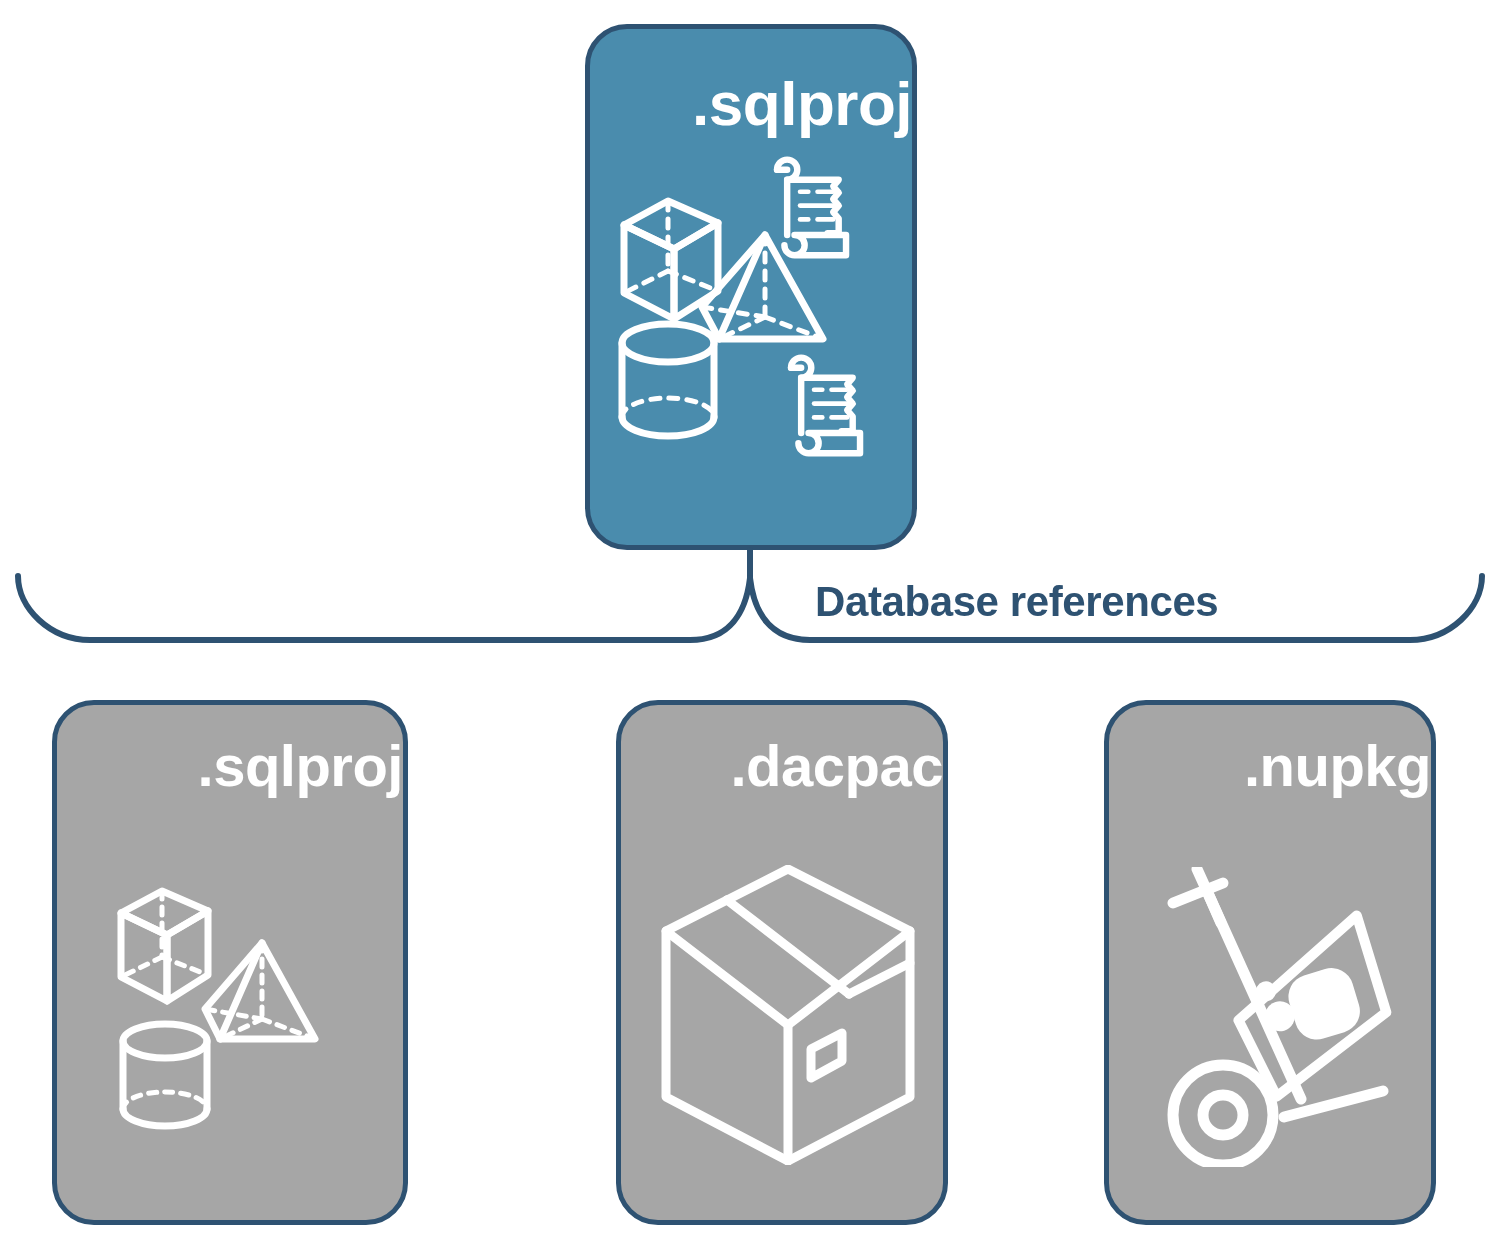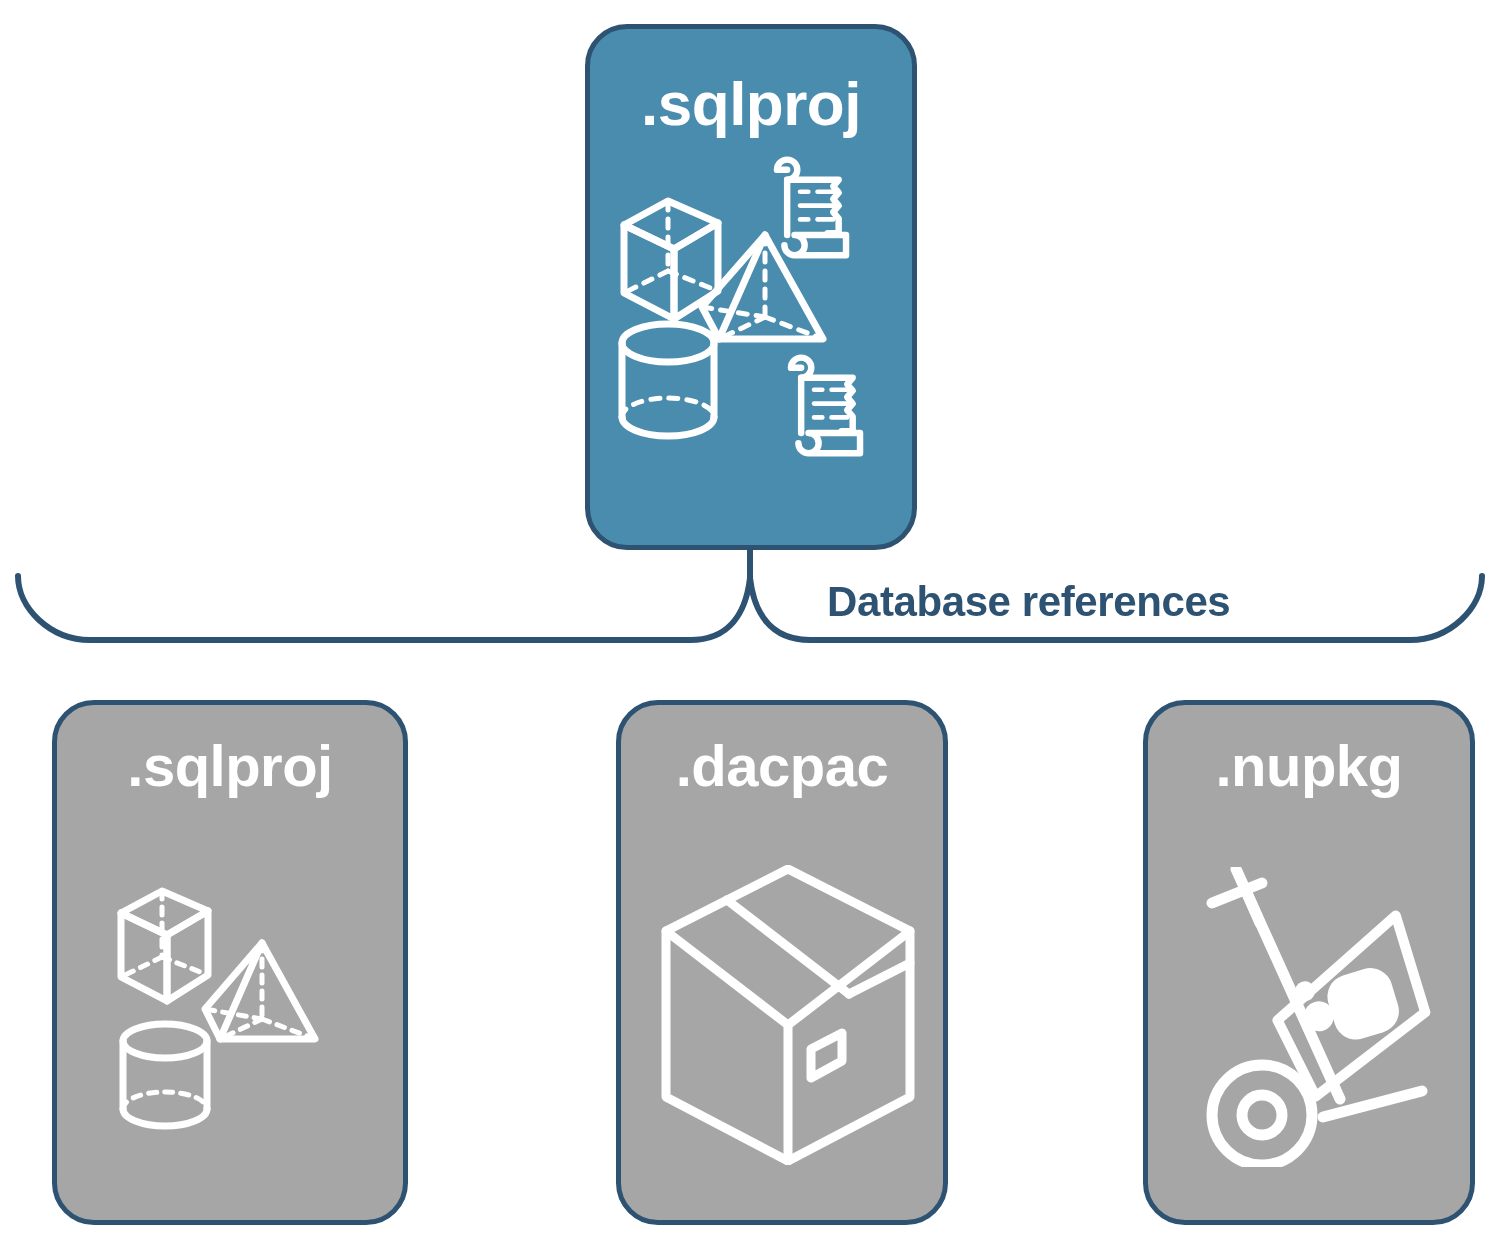--- a/index.html
+++ b/index.html
@@ -19,21 +19,21 @@
   }
 
   
   .card {
     position: absolute;
     box-sizing: border-box;
     border-radius: 42px;
     border: 5px solid #2E5272;
     display: flex;
     flex-direction: column;
-    align-items: center;
+    align-items: flex-end;
   }
   .card.primary { background: #4A8CAD; }
   .card.secondary { background: #A6A6A6; }
 
   .card-title {
     color: #ffffff;
     font-weight: bold;
     letter-spacing: -0.5px;
     line-height: 1;
     white-space: nowrap;
@@ -58,21 +58,21 @@
   }
   #card-root .card-title {
     font-size: 62px;
     margin-top: 44px;
   }
   #root-art { left: 0; top: 18px; width: 332px; height: 310px; }
 
   
   #card-sqlproj { left: 52px;   top: 700px; width: 356px; height: 525px; }
   #card-dacpac  { left: 616px;  top: 700px; width: 332px; height: 525px; }
-  #card-nupkg   { left: 1143px; top: 700px; width: 332px; height: 525px; }
+  #card-nupkg   { left: 1104px; top: 700px; width: 332px; height: 525px; }
 
   .card.secondary .card-title {
     font-size: 58px;
     margin-top: 32px;
   }
   #sqlproj-art { left: 50px;  top: 90px; width: 260px; height: 250px; }
   #dacpac-art  { left: 38px;  top: 70px; width: 258px; height: 300px; }
   #nupkg-art   { left: 42px;  top: 72px; width: 252px; height: 300px; }
 
   
@@ -89,21 +89,20 @@
   #refs-label {
     position: absolute;
     left: 815px;
     top: 578px;
     font-size: 42px;
     font-weight: bold;
     color: #2E5272;
     letter-spacing: -0.4px;
     white-space: nowrap;
     user-select: none;
-    margin-left: 12px;
   }
 </style>
 </head>
 <body>
 
 <div id="canvas">
 
   <div class="card primary" id="card-root">
     <div class="card-title">.sqlproj</div>
     <div class="card-art">

